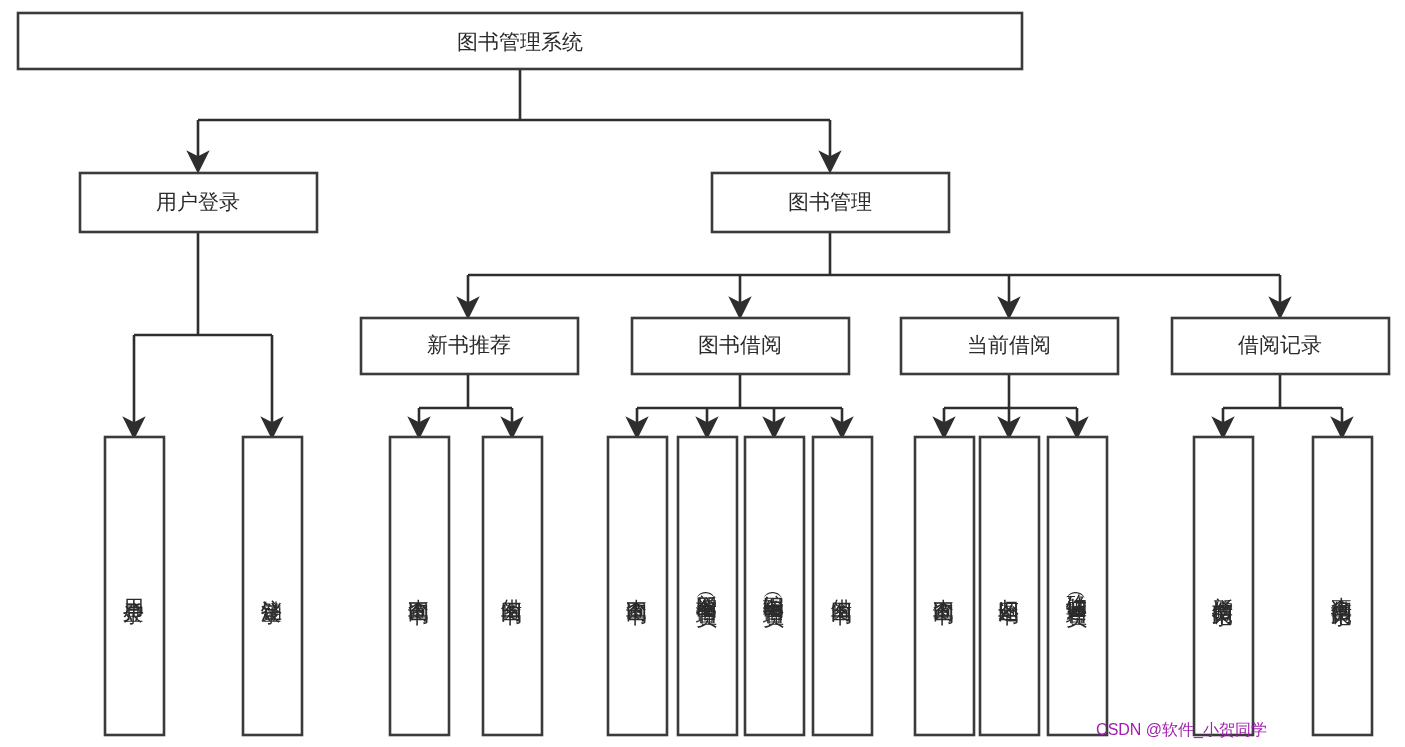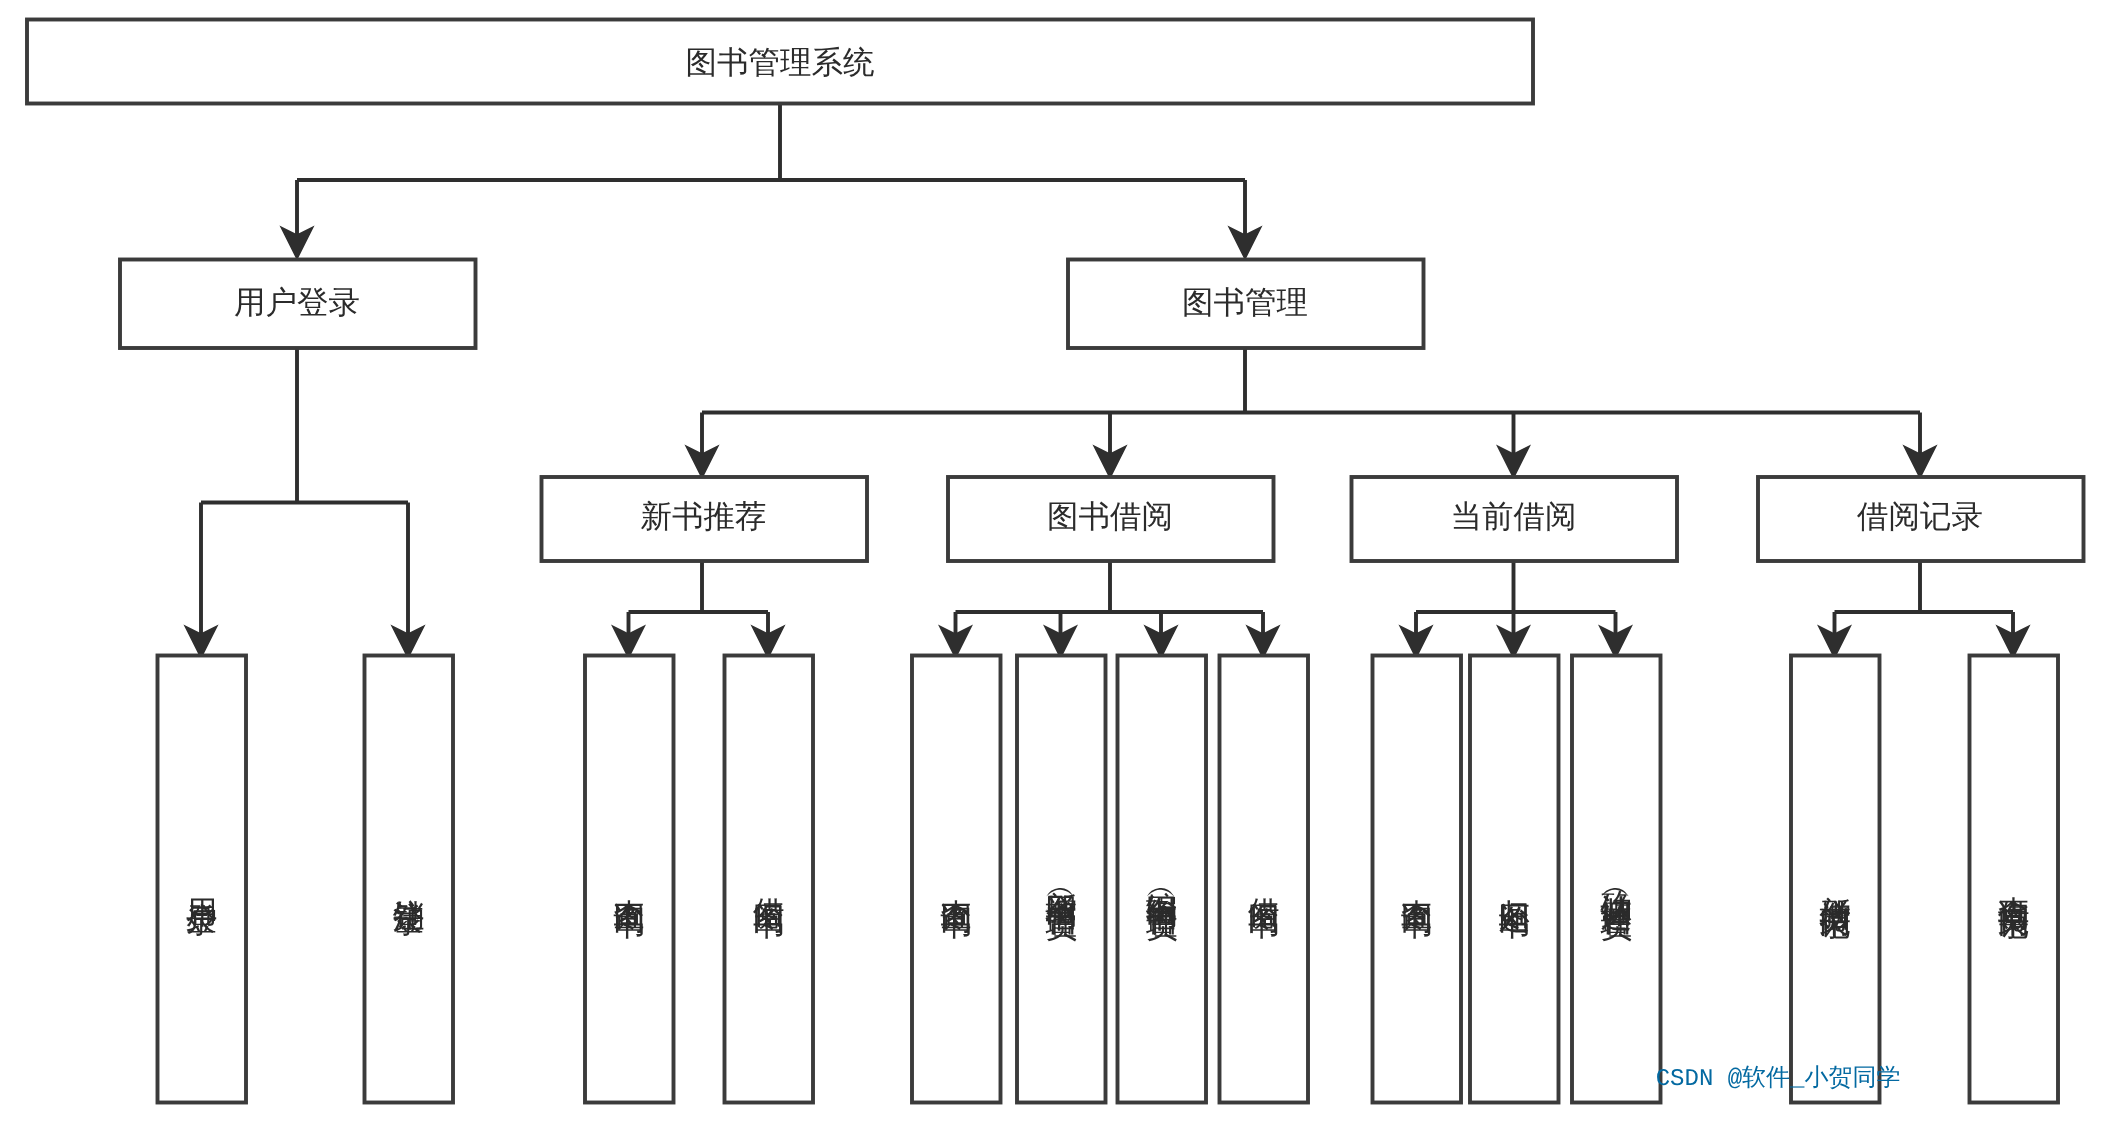--- a/index.html
+++ b/index.html
@@ -52,24 +52,24 @@
     font-family: "Liberation Sans", "DejaVu Sans", sans-serif;
     fill: #2b2b2b;
     font-size: 21px;
     text-anchor: middle;
     writing-mode: vertical-rl;
     letter-spacing: 2px;
   }
   .watermark {
     position: absolute;
     right: 12px;
-    bottom: 18px;
-    font-family: Liberation Mono, monospace;
+    bottom: 6px;
+    font-family: Liberation Sans, sans-serif;
     font-size: 16px;
-    color: #0369a1;
+    color: #a21caf;
     white-space: nowrap;
     user-select: none;
   }
 </style>
 </head>
 <body>
 
 <div id="diagram-root">
 
   <svg class="flow" viewBox="0 0 1405 747">

